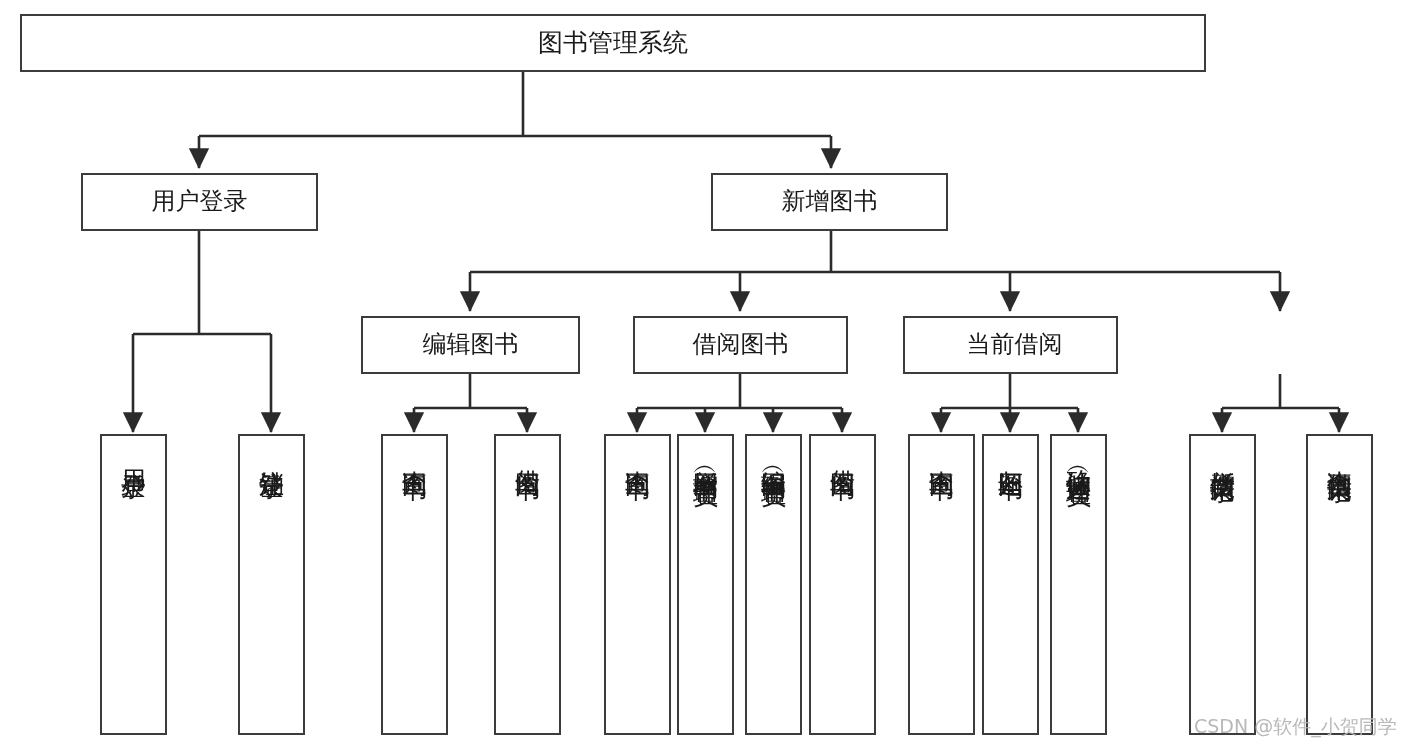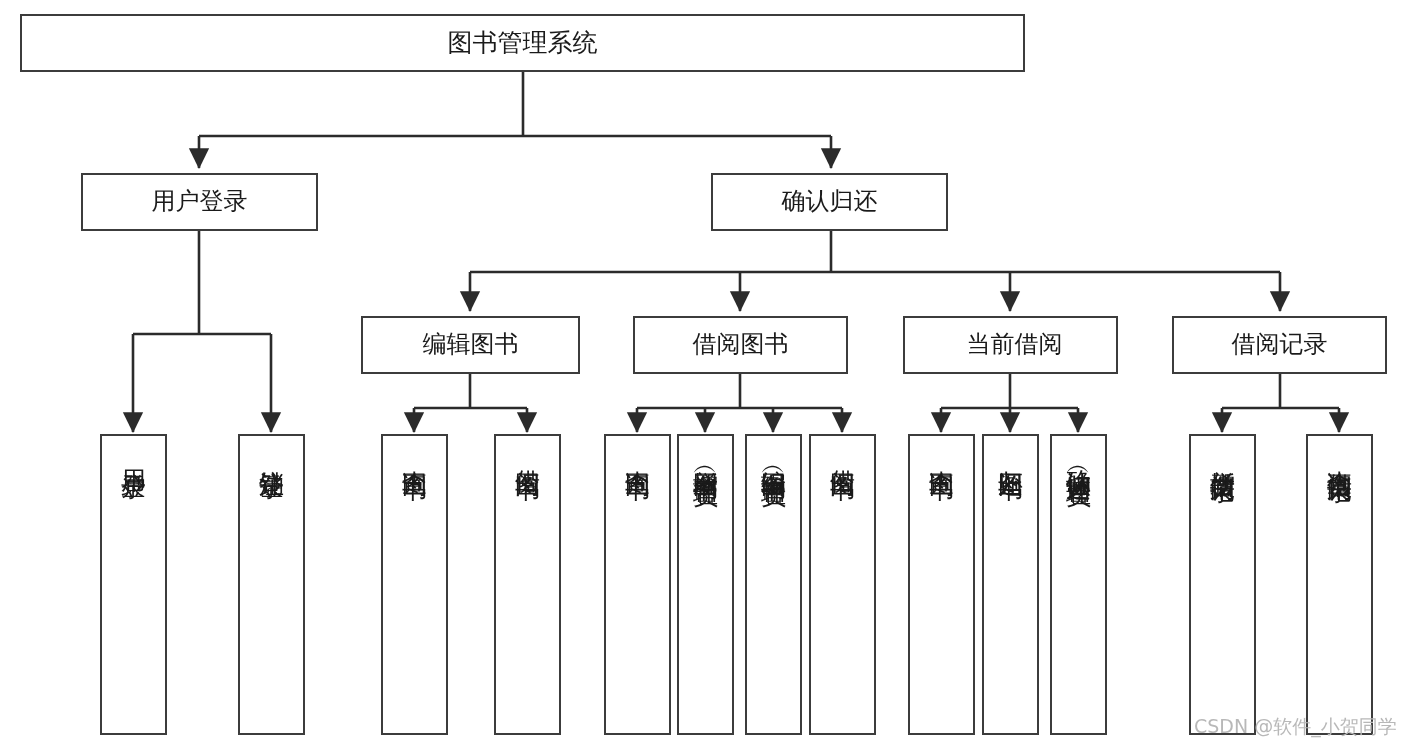--- a/index.html
+++ b/index.html
@@ -117,42 +117,39 @@
       <path d="M1010,408 L1010,432" marker-end="url(#arrow)"></path>
       <path d="M1078,408 L1078,432" marker-end="url(#arrow)"></path>
 
       <path d="M1280,374 L1280,408"></path>
       <path d="M1222,408 L1339,408"></path>
       <path d="M1222,408 L1222,432" marker-end="url(#arrow)"></path>
       <path d="M1339,408 L1339,432" marker-end="url(#arrow)"></path>
     </g>
   </svg>
 
-  <div class="node root horizontal" style="left:20px; top:14px; width:1005px; height:58px;">
+  <div class="node root horizontal" style="left:20px; top:14px; width:1186px; height:58px;">
     <span class="label">图书管理系统</span>
   </div>
 
   <div class="node horizontal" style="left:81px; top:173px; width:237px; height:58px;">
     <span class="label">用户登录</span>
   </div>
   <div class="node horizontal" style="left:711px; top:173px; width:237px; height:58px;">
-    <span class="label">确认归还</span>
+    <span class="label">新增图书</span>
   </div>
 
   <div class="node horizontal" style="left:361px; top:316px; width:219px; height:58px;">
     <span class="label">编辑图书</span>
   </div>
   <div class="node horizontal" style="left:633px; top:316px; width:215px; height:58px;">
     <span class="label">借阅图书</span>
   </div>
   <div class="node horizontal" style="left:903px; top:316px; width:215px; height:58px;padding-left:8px;">
     <span class="label">当前借阅</span>
-  </div>
-  <div class="node horizontal" style="left:1172px; top:316px; width:215px; height:58px;">
-    <span class="label">借阅记录</span>
   </div>
 
   <div class="node vertical" style="left:100px; top:434px; width:67px; height:301px;">
     <span class="label">用户登录</span>
   </div>
   <div class="node vertical" style="left:238px; top:434px; width:67px; height:301px;">
     <span class="label">注销登录</span>
   </div>
 
   <div class="node vertical" style="left:381px; top:434px; width:67px; height:301px;">

